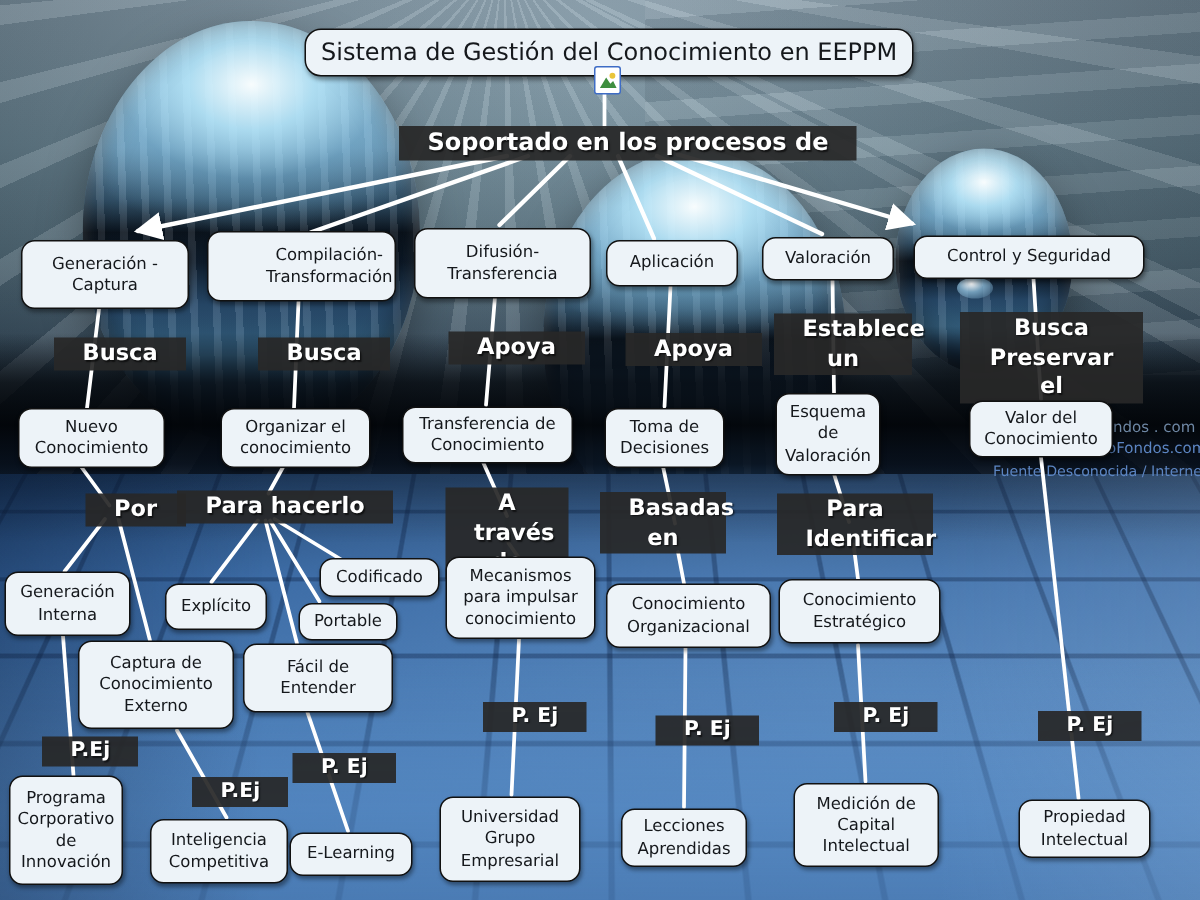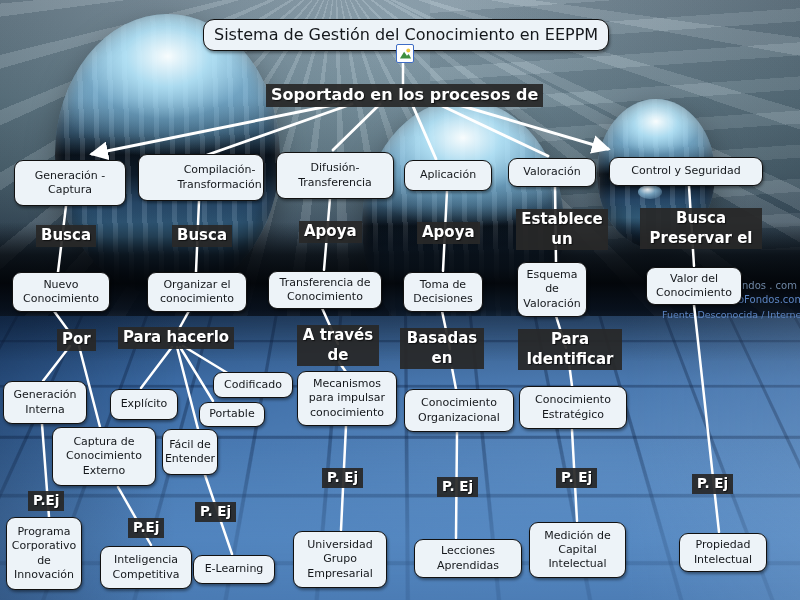--- a/index.html
+++ b/index.html
@@ -49,21 +49,21 @@
   svg.wires line{stroke:#ffffff;stroke-width:2.5;stroke-linecap:round;}
   svg.wires line.fan{stroke-width:2.9;}
 
   
   .concept{position:absolute;background:#edf3f8;border:1.6px solid #111111;border-radius:9px;
     color:#15181c;font-size:11px;line-height:1.3;text-align:center;
     display:flex;align-items:center;justify-content:center;padding:3px 4px;box-sizing:border-box;
     box-shadow:1px 2px 3px rgba(0,0,0,0.40);}
   .concept.big{font-size:16px;border-radius:11px;white-space:nowrap;padding:4px 10px;}
   .label{position:absolute;background:rgba(40,40,40,0.93);color:#ffffff;font-weight:bold;
-    text-align:center;padding:1px 5px;box-sizing:border-box;line-height:1.3;
+    text-align:center;padding:1px 19px;box-sizing:border-box;line-height:1.3;
     text-shadow:1px 1px 1px rgba(0,0,0,0.6);}
   .label.lg{font-size:16px;white-space:nowrap;}
   .label.md{font-size:15px;}
   .label.md.nw{white-space:nowrap;}
   .label.sm{font-size:13.5px;white-space:nowrap;}
   .atticon{position:absolute;left:396px;top:44px;width:18px;height:19px;background:#ffffff;
     border:1.5px solid #3e6cc5;border-radius:2px;box-sizing:border-box;display:flex;
     align-items:center;justify-content:center;}
   .wm{position:absolute;font-size:10px;color:#5c85c2;white-space:nowrap;}
   .wm.l1{color:#6e87a4;}
@@ -168,34 +168,34 @@
   <div class="label md nw" style="left:118px;top:327px;">Para hacerlo</div>
   <div class="label md" style="left:297px;top:325px;width:82px;">A través de</div>
   <div class="label md" style="left:400px;top:328px;width:84px;">Basadas en</div>
   <div class="label md" style="left:518px;top:329px;width:104px;">Para Identificar</div>
 
   <div class="concept" style="left:3px;top:381px;width:84px;min-height:43px;">Generación Interna</div>
   <div class="concept" style="left:52px;top:427px;width:104px;min-height:59px;">Captura de Conocimiento Externo</div>
   <div class="concept" style="left:110px;top:389px;width:68px;min-height:31px;">Explícito</div>
   <div class="concept" style="left:213px;top:372px;width:80px;min-height:26px;">Codificado</div>
   <div class="concept" style="left:199px;top:402px;width:66px;min-height:25px;">Portable</div>
-  <div class="concept" style="left:162px;top:429px;width:56px;min-height:46px;">Fácil de Entender</div>
+  <div class="concept" style="left:162px;top:429px;width:100px;min-height:46px;">Fácil de Entender</div>
   <div class="concept" style="left:297px;top:371px;width:100px;min-height:55px;">Mecanismos para impulsar conocimiento</div>
   <div class="concept" style="left:404px;top:389px;width:110px;min-height:43px;">Conocimiento Organizacional</div>
   <div class="concept" style="left:519px;top:386px;width:108px;min-height:43px;">Conocimiento Estratégico</div>
 
   <div class="label sm" style="left:28px;top:491px;">P.Ej</div>
   <div class="label sm" style="left:128px;top:518px;">P.Ej</div>
   <div class="label sm" style="left:195px;top:502px;">P. Ej</div>
   <div class="label sm" style="left:322px;top:468px;">P. Ej</div>
   <div class="label sm" style="left:437px;top:477px;">P. Ej</div>
   <div class="label sm" style="left:556px;top:468px;">P. Ej</div>
   <div class="label sm" style="left:692px;top:474px;">P. Ej</div>
 
   <div class="concept" style="left:6px;top:517px;width:76px;min-height:73px;">Programa Corporativo de Innovación</div>
   <div class="concept" style="left:100px;top:546px;width:92px;min-height:43px;">Inteligencia Competitiva</div>
   <div class="concept" style="left:193px;top:555px;width:82px;min-height:29px;">E-Learning</div>
   <div class="concept" style="left:293px;top:531px;width:94px;min-height:57px;">Universidad Grupo Empresarial</div>
-  <div class="concept" style="left:414px;top:539px;width:108px;min-height:39px;">Lecciones Aprendidas</div>
+  <div class="concept" style="left:414px;top:539px;width:84px;min-height:39px;">Lecciones Aprendidas</div>
   <div class="concept" style="left:529px;top:522px;width:97px;min-height:56px;">Medición de Capital Intelectual</div>
   <div class="concept" style="left:679px;top:533px;width:88px;min-height:39px;">Propiedad Intelectual</div>
 
 </div>
 
 </body></html>

